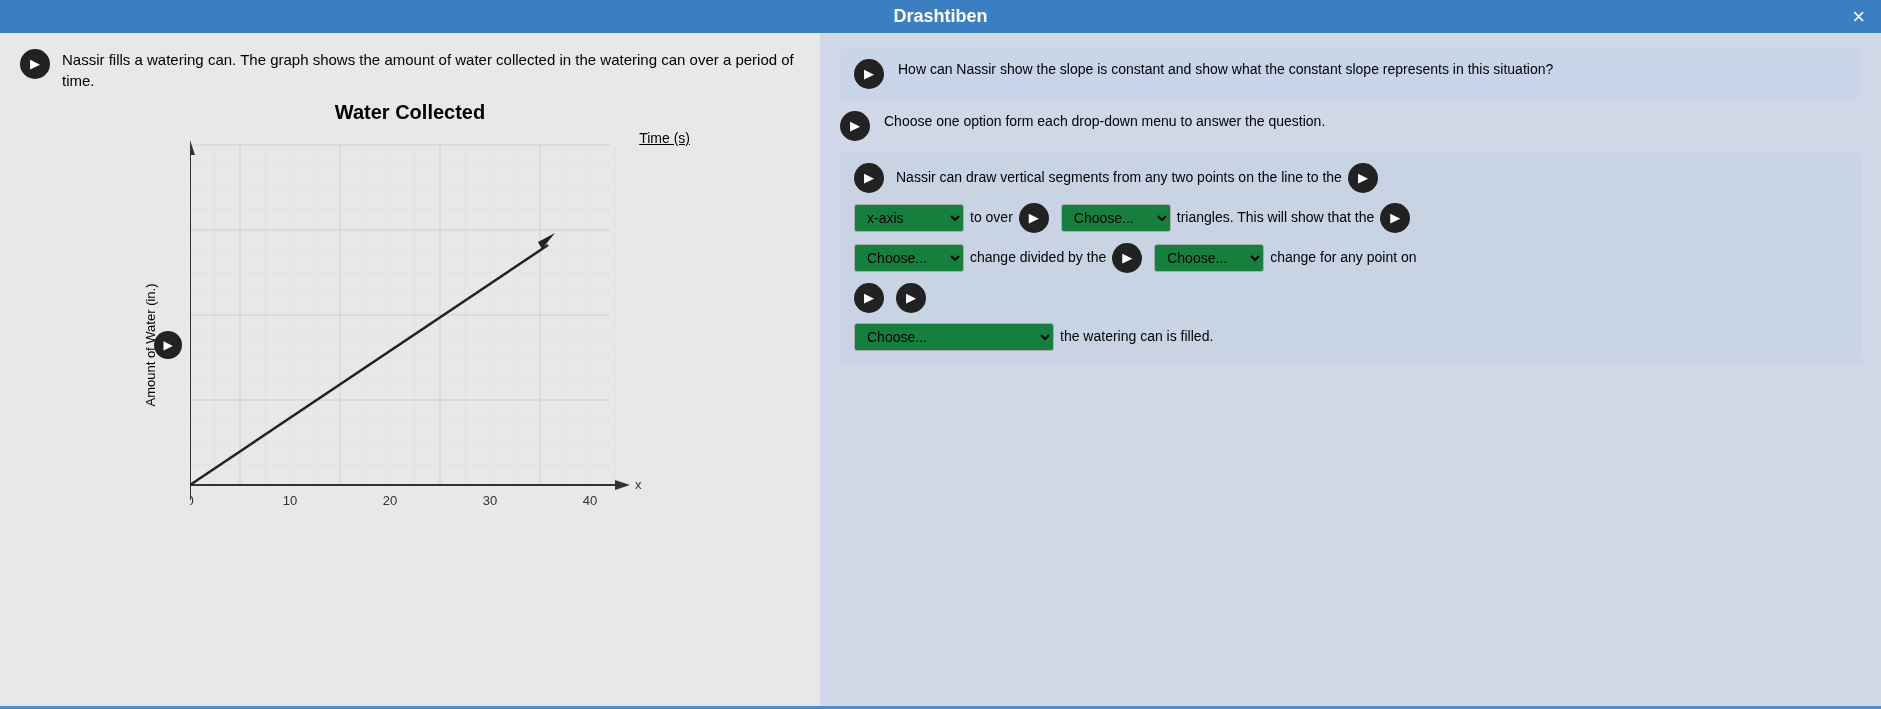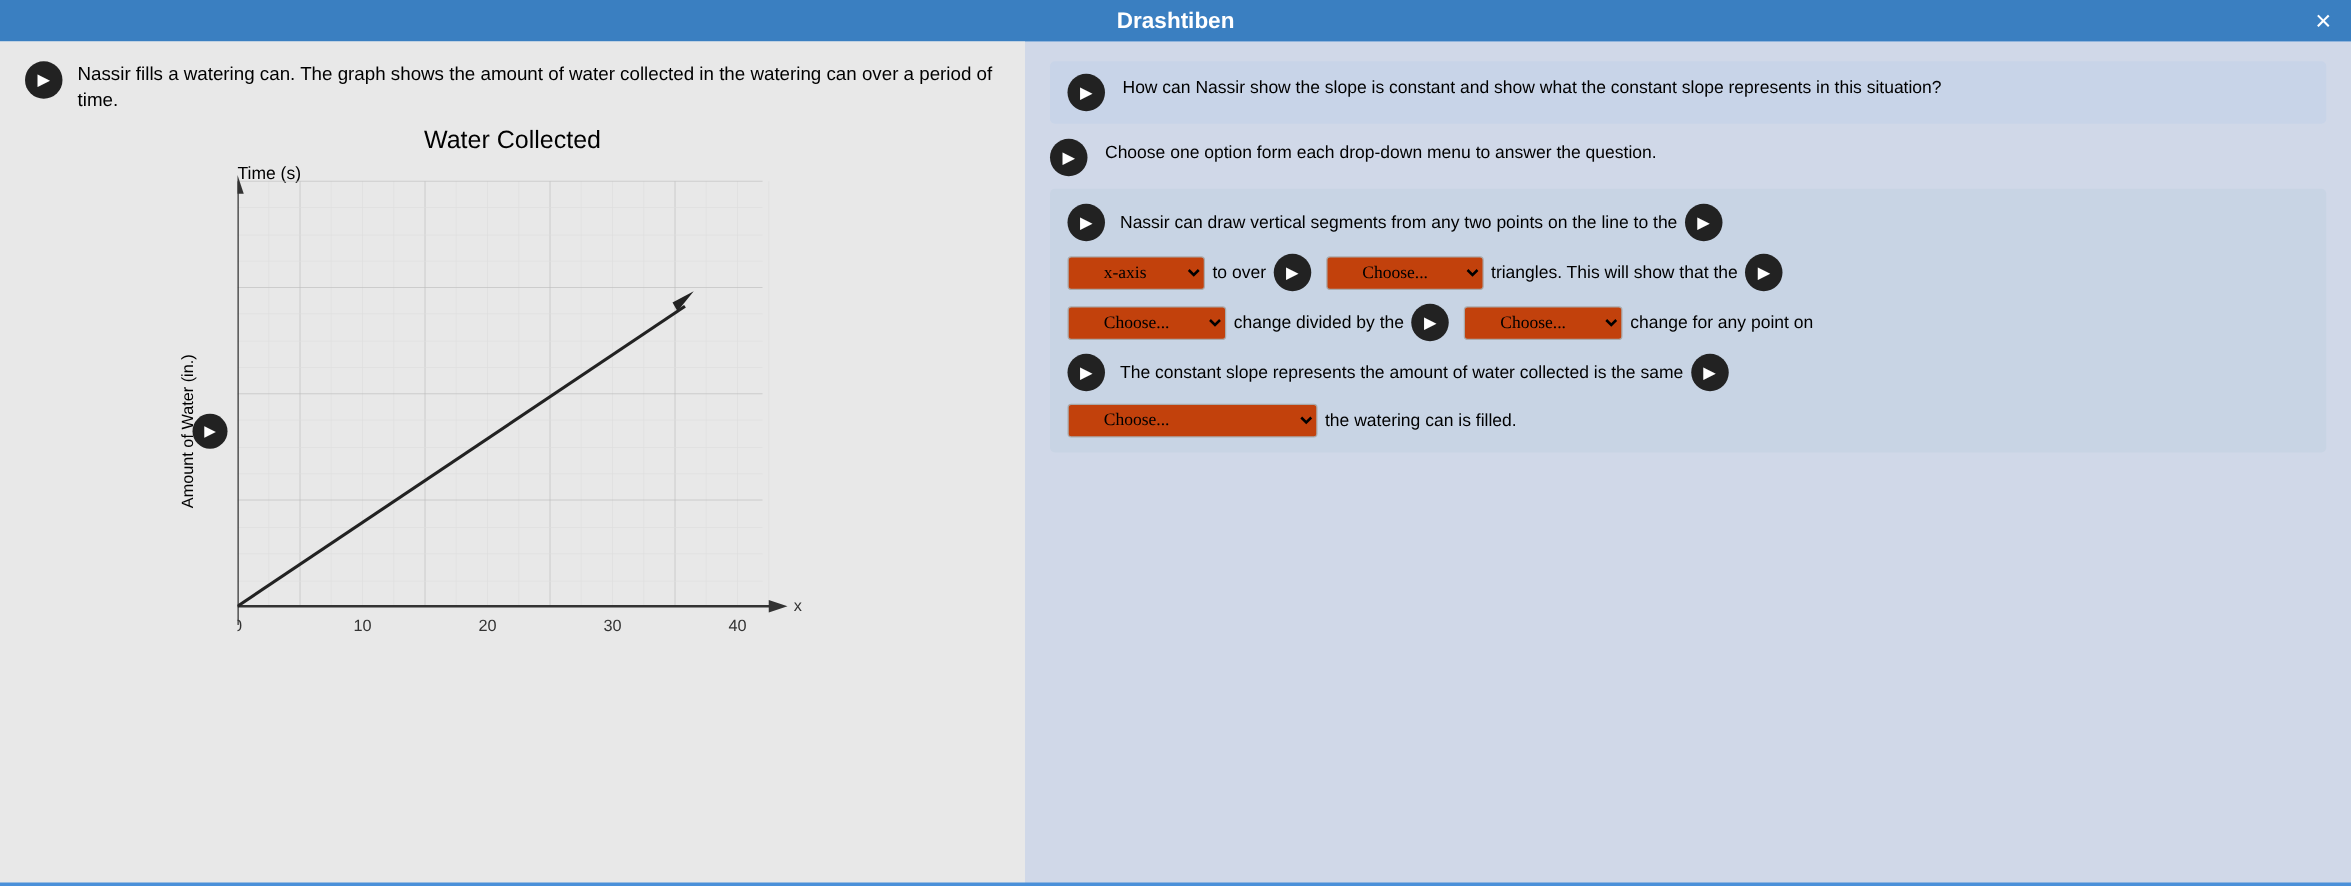--- a/index.html
+++ b/index.html
@@ -66,41 +66,42 @@
       display: flex;
       align-items: flex-start;
       gap: 6px;
       font-size: 15px;
       line-height: 1.4;
       margin-bottom: 10px;
     }
     .graph-title {
       text-align: center;
       font-size: 20px;
-      font-weight: normal;
+      font-weight: bold;
       margin-bottom: 6px;
     }
     .graph-area {
       position: relative;
       width: 560px;
       height: 430px;
       margin: 0 auto;
     }
     .chart-svg {
       position: absolute;
       left: 60px;
       top: 10px;
       width: 470px;
       height: 400px;
     }
     .x-label {
-      text-align: left;
+      text-align: right;
       font-size: 14px;
       margin-top: 4px;
       margin-left: 60px;
+      text-decoration: underline;
     }
     
     .question-block {
       background: #c8d4e8;
       border-radius: 4px;
       padding: 10px 14px;
       margin-bottom: 12px;
     }
     .question-row {
       display: flex;
@@ -125,28 +126,27 @@
     .sentence-row {
       display: flex;
       align-items: center;
       flex-wrap: wrap;
       gap: 6px;
       font-size: 14px;
       margin-bottom: 10px;
       line-height: 1.8;
     }
     select {
-      padding: 4px 24px;
+      padding: 4px 8px;
       font-size: 14px;
       border: 1px solid #aaa;
       border-radius: 3px;
-      background: #c2410c;
+      background: #15803d;
       cursor: pointer;
       min-width: 110px;
-      font-family: Liberation Serif, serif;
     }
     .bottom-sentence {
       font-size: 14px;
       margin-bottom: 10px;
       line-height: 1.6;
     }
     .final-row {
       display: flex;
       align-items: center;
       gap: 6px;
@@ -310,21 +310,20 @@
           <option>vertical</option>
           <option>horizontal</option>
           <option>x-axis</option>
         </select>
         <span>change for any point on</span>
       </div>
 
 
       <div class="sentence-row">
         <span class="audio-btn">▶</span>
-        <span>The constant slope represents the amount of water collected is the same</span>
         <span class="audio-btn">▶</span>
       </div>
 
       <div class="final-row">
         <select style="min-width:200px;">
           <option>Choose...</option>
           <option>as</option>
           <option>before</option>
           <option>after</option>
           <option>until</option>

